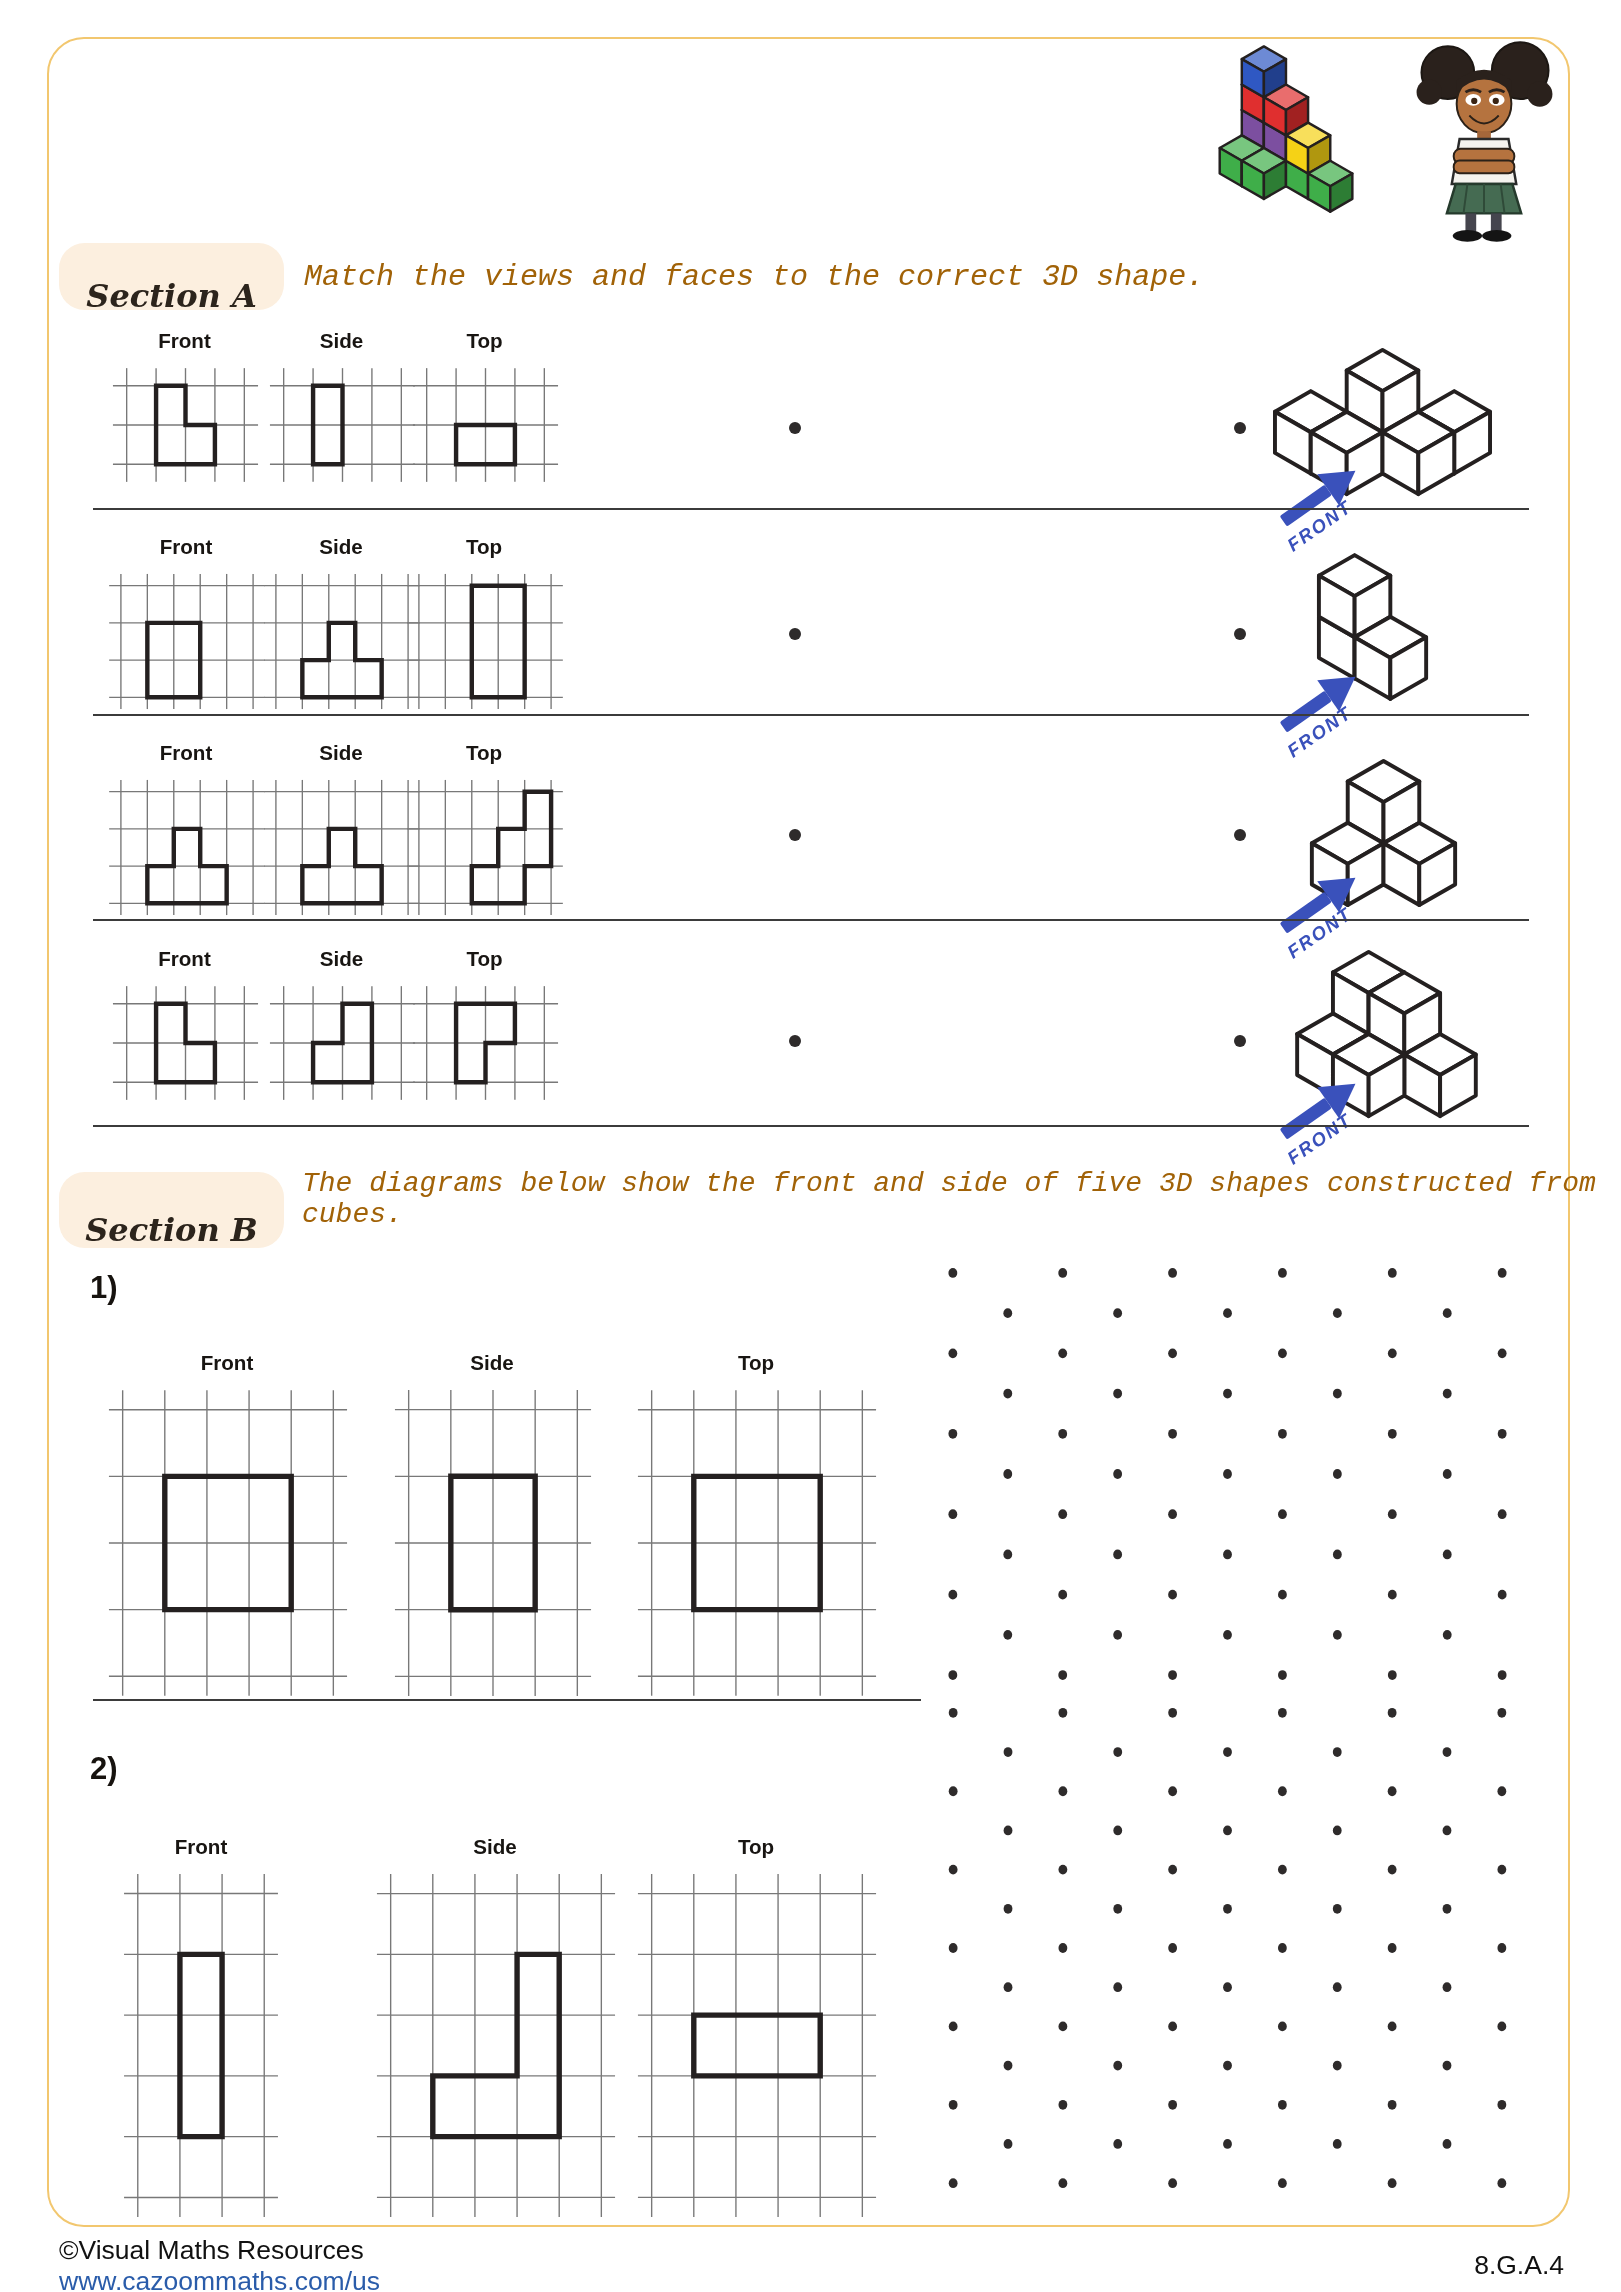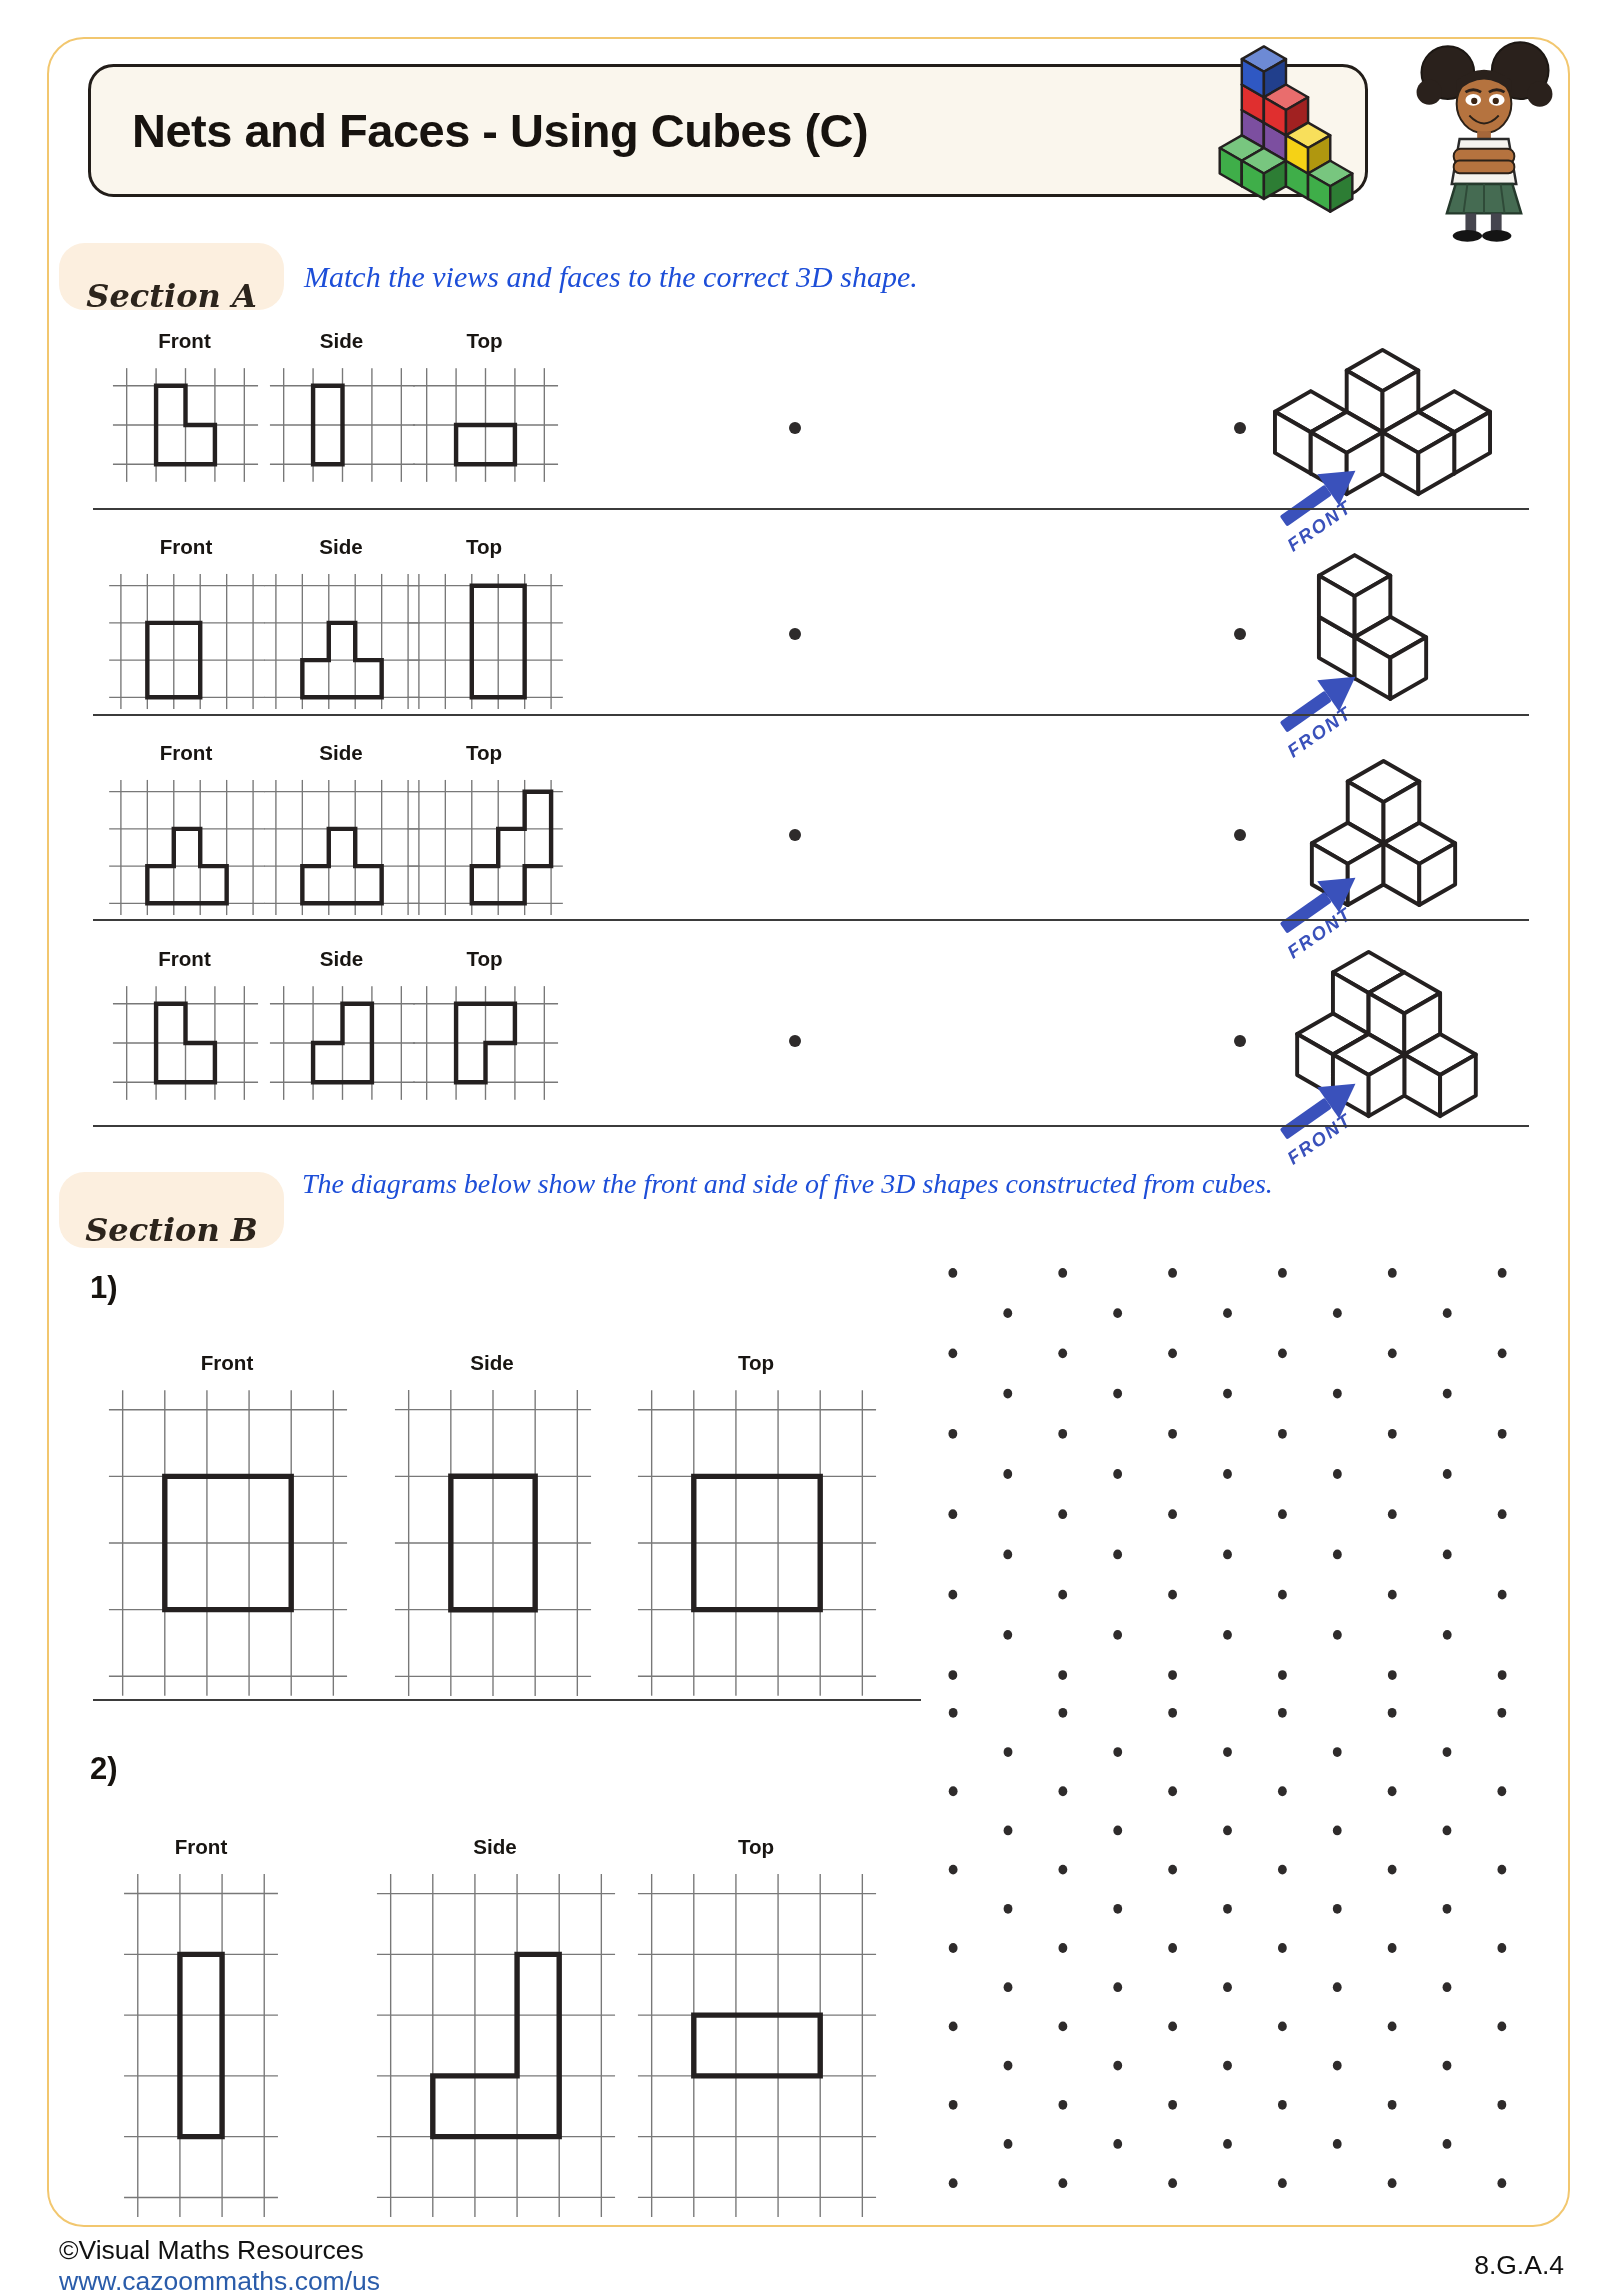--- a/index.html
+++ b/index.html
@@ -3,21 +3,21 @@
 <meta charset="utf-8">
 <style>
   html,body{margin:0;padding:0;background:#fff;}
   #page{position:relative;width:1621px;height:2293px;background:#fff;font-family:"Liberation Sans",sans-serif;overflow:hidden;}
   .abs{position:absolute;}
   #page-frame{left:47px;top:37px;width:1519px;height:2186px;border:2.9px solid var(--page-border);border-radius:37px;}
   #title-box{left:88px;top:64px;width:1274px;height:127px;background:var(--box-bg);border:3.9px solid var(--box-border);border-radius:25.5px;display:flex;align-items:center;}
   #title-text{font-size:47px;font-weight:bold;color:#17130f;padding-left:41px;letter-spacing:-0.5px;}
   .pill{background:var(--pill-bg);border-radius:25.5px;display:flex;align-items:center;justify-content:center;}
   .section-label{font-family:"DejaVu Serif",serif;font-style:italic;font-weight:bold;font-size:32px;color:#2c241c;margin-top:39px;}
-  .instruction{font-family:Liberation Serif, serif;font-style:italic;font-size:30px;color:#1d4ed8;}
+  .instruction{font-family:Liberation Mono, monospace;font-style:italic;font-size:30px;color:#a16207;}
   .view{position:absolute;text-align:center;}
   .vlabel{font-size:20.6px;font-weight:bold;color:#181512;margin-bottom:11.8px;}
   .sep{position:absolute;height:0;border-top:2.5px solid #3b3b3b;}
   .mdot{position:absolute;width:11.8px;height:11.8px;border-radius:50%;background:var(--ink-dot);}
   .iso{position:absolute;}
   .front-arrow{position:absolute;overflow:visible;}
   .front-arrow .af{fill:var(--arrow);}
   .front-arrow text{fill:var(--arrow);font-family:"Liberation Sans",sans-serif;font-weight:bold;font-style:italic;}
   .pnum{position:absolute;font-size:31px;font-weight:bold;color:#17130f;}
   .dotgrid{position:absolute;}
@@ -26,23 +26,20 @@
   #footer-center{left:0;top:2250px;width:1621px;text-align:center;font-size:26.5px;color:#111;}
   #footer-code{right:57px;top:2250px;font-size:26.5px;color:#111;}
 </style>
 </head>
 <body>
 
 <div id="page">
 
   <div class="abs" id="page-frame"></div>
 
-  <div class="abs" id="title-box">
-    <div id="title-text">Nets and Faces - Using Cubes (C)</div>
-  </div>
   <svg class="iso" viewBox="-49.74 -108.5 144.72 178" width="142" height="174" style="left: 1215px; top: 42px;">
       <polygon points="0,-26 22.6,-13 0,0 -22.6,-13" fill="rgb(248,223,91)" stroke="#242020" stroke-width="2.5" stroke-linejoin="round"></polygon>
       <polygon points="-22.6,13 0,26 0,0 -22.6,-13" fill="#f5d216" stroke="#242020" stroke-width="2.5" stroke-linejoin="round"></polygon>
       <polygon points="22.6,13 0,26 0,0 22.6,-13" fill="rgb(176,151,15)" stroke="#242020" stroke-width="2.5" stroke-linejoin="round"></polygon>
       <polygon points="0,-52 22.6,-39 0,-26 -22.6,-39" fill="rgb(163,131,188)" stroke="#242020" stroke-width="2.5" stroke-linejoin="round"></polygon>
       <polygon points="-22.6,-13 0,0 0,-26 -22.6,-39" fill="#7c4fa0" stroke="#242020" stroke-width="2.5" stroke-linejoin="round"></polygon>
       <polygon points="22.6,-13 0,0 0,-26 22.6,-39" fill="rgb(89,56,115)" stroke="#242020" stroke-width="2.5" stroke-linejoin="round"></polygon>
       <polygon points="0,-78 22.6,-65 0,-52 -22.6,-65" fill="rgb(233,109,109)" stroke="#242020" stroke-width="2.5" stroke-linejoin="round"></polygon>
       <polygon points="-22.6,-39 0,-26 0,-52 -22.6,-65" fill="#e02f2f" stroke="#242020" stroke-width="2.5" stroke-linejoin="round"></polygon>
       <polygon points="22.6,-39 0,-26 0,-52 22.6,-65" fill="rgb(161,33,33)" stroke="#242020" stroke-width="2.5" stroke-linejoin="round"></polygon>

